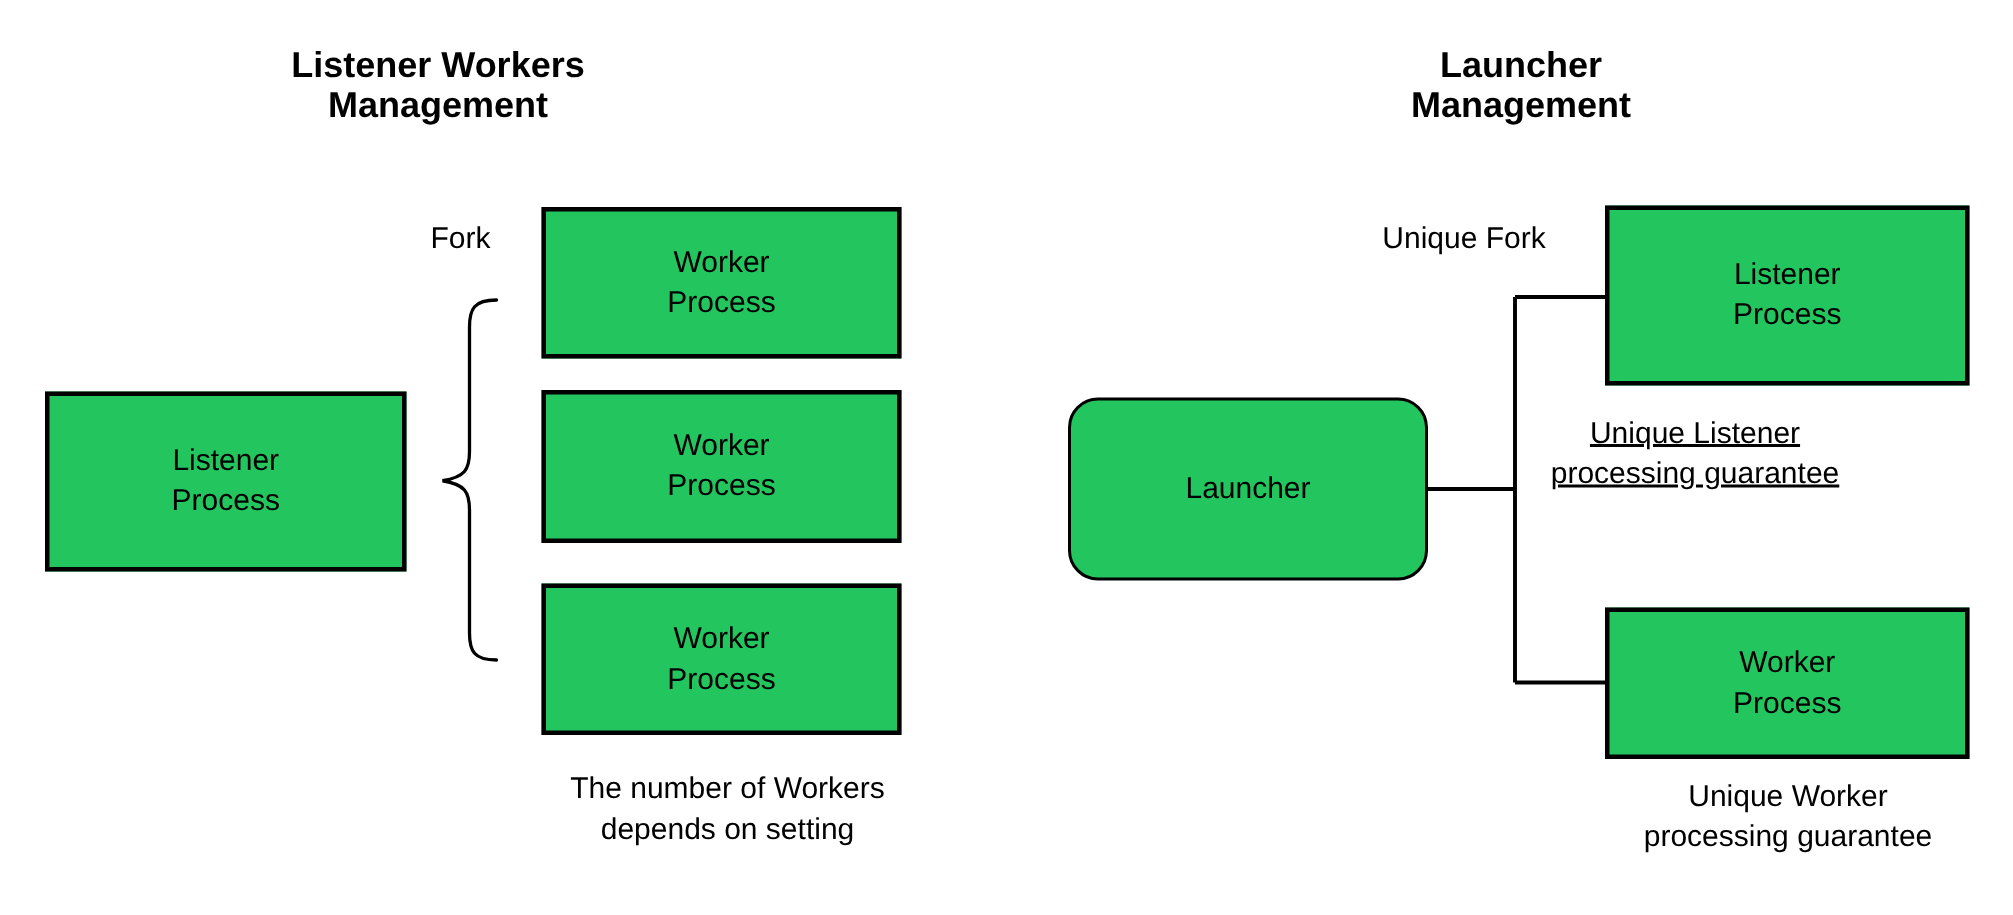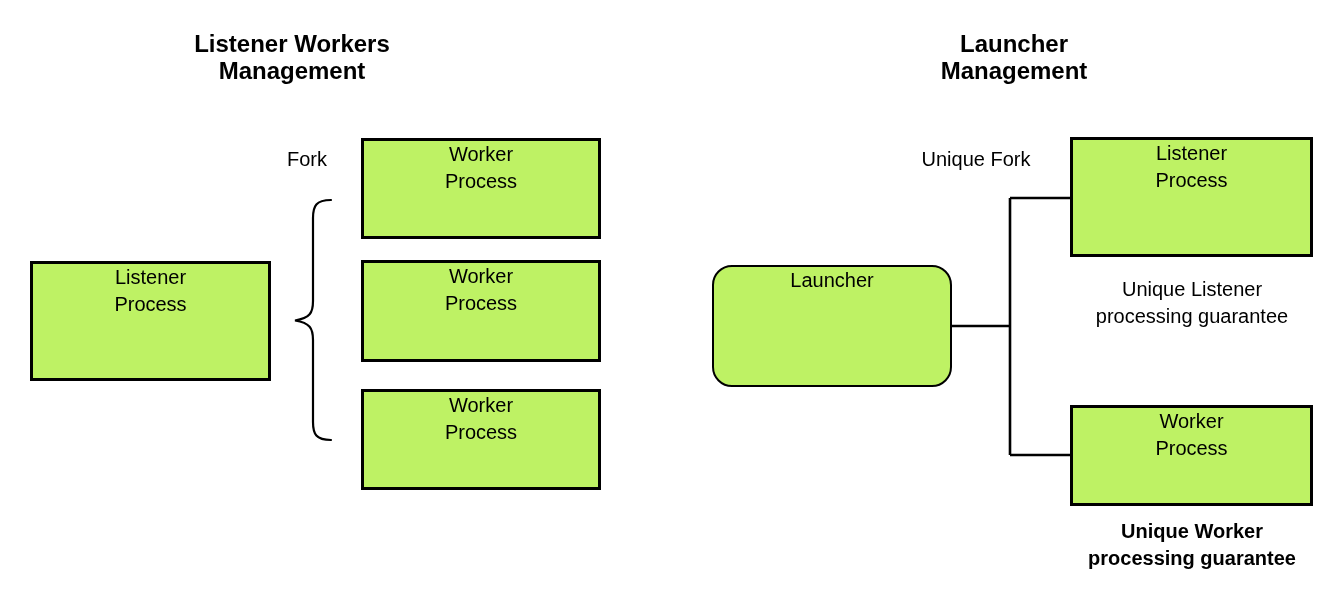--- a/index.html
+++ b/index.html
@@ -25,23 +25,23 @@
     color: #000000;
   }
   .title {
     font-weight: bold;
     font-size: 24px;
     line-height: 27px;
   }
   .node {
     box-sizing: border-box;
     border: 3px solid #000000;
-    background: #bef264;
+    background: #22c55e;
     display: flex;
-    align-items: flex-start;
+    align-items: center;
     justify-content: center;
   }
   .node.rounded {
     border-width: 2px;
     border-radius: 20px;
   }
   svg.overlay {
     position: absolute;
     left: 0;
     top: 0;
@@ -55,23 +55,23 @@
   #worker-box-1    { left: 361px; top: 138px; width: 240px; height: 101px; }
   #worker-box-2    { left: 361px; top: 260px; width: 240px; height: 102px; }
   #worker-box-3    { left: 361px; top: 389px; width: 240px; height: 101px; }
   #left-caption    { left: 335px; top: 513px; width: 300px; }
 
   
   #right-title     { left: 864px; top: 30px;  width: 300px; }
   #unique-fork-label { left: 876px; top: 146px; width: 200px; }
   #launcher-box    { left: 712px; top: 265px; width: 240px; height: 122px; }
   #r-listener-box  { left: 1070px; top: 137px; width: 243px; height: 120px; }
-  #r-listener-caption { left: 1052px; top: 276px; width: 280px; }
+  #r-listener-caption { left: 990px; top: 276px; width: 280px; text-decoration: underline; }
   #r-worker-box    { left: 1070px; top: 405px; width: 243px; height: 101px; }
-  #r-worker-caption { left: 1052px; top: 518px; width: 280px; font-weight: bold; }
+  #r-worker-caption { left: 1052px; top: 518px; width: 280px; }
 </style>
 </head>
 <body>
 
 <div class="canvas">
 
   <svg class="overlay" width="1342" height="610" viewBox="0 0 1342 610">
 
     <path d="M 331 200 C 316 200 313 206 313 218 L 313 301 C 313 313 310 318 295 320.5
              C 310 323 313 328 313 340 L 313 422 C 313 434 316 440 331 440" fill="none" stroke="#000000" stroke-width="2.2" stroke-linecap="round"></path>
@@ -97,20 +97,22 @@
   <div class="abs node" id="worker-box-2">
     <span class="txt">Worker
 Process</span>
   </div>
 
   <div class="abs node" id="worker-box-3">
     <span class="txt">Worker
 Process</span>
   </div>
 
+  <div class="abs txt" id="left-caption">The number of Workers
+depends on setting</div>
 
   <div class="abs txt title" id="right-title">Launcher
 Management</div>
 
   <div class="abs txt" id="unique-fork-label">Unique Fork</div>
 
   <div class="abs node rounded" id="launcher-box">
     <span class="txt">Launcher</span>
   </div>
 

